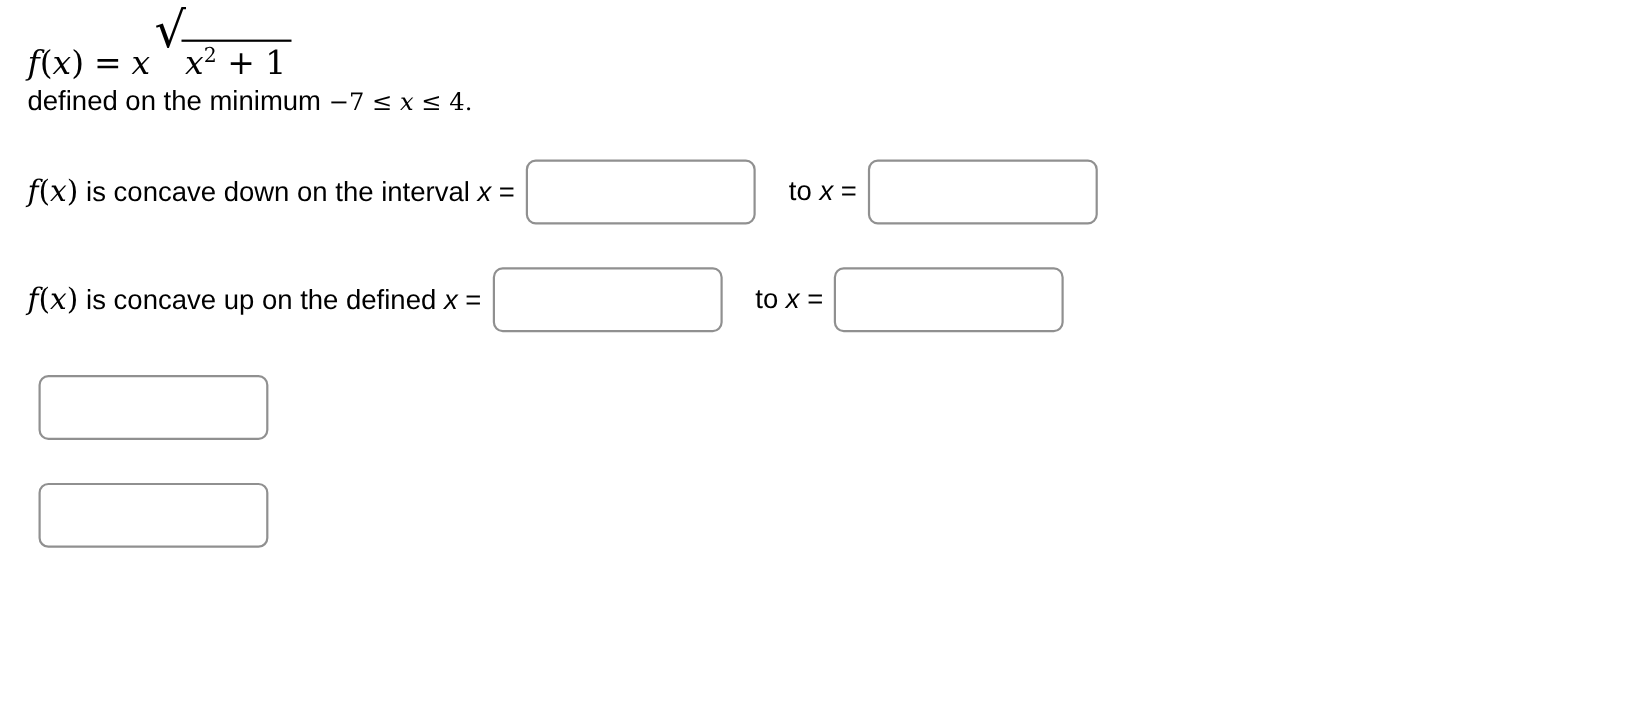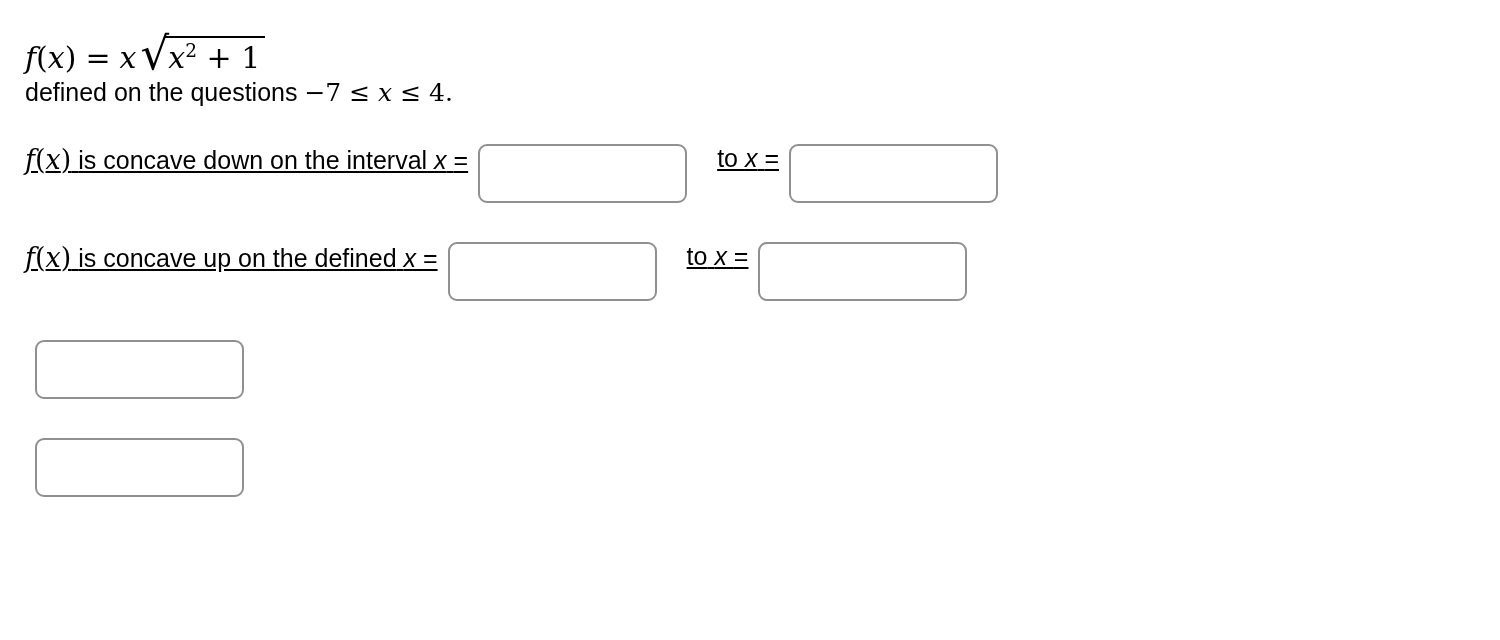--- a/index.html
+++ b/index.html
@@ -42,40 +42,40 @@
   .radsym {
     font-family: "DejaVu Sans", sans-serif;
     font-size: 1.5em;
     line-height: 0.82;
     font-weight: 400;
   }
   .radicand {
     border-top: 2.5px solid #000;
     padding: 3px 5px 0 3px;
     margin-left: -4px;
+    margin-top: 26px;
   }
   .radicand sup { font-size: 0.62em; font-style: normal; }
   .intro-line3 {
     margin: 2px 0 0 0;
     line-height: 32px;
   }
   .mathspan {
     font-family: "DejaVu Serif", serif;
-    font-size: 25px;
+    font-size: 22px;
     text-align: center;
   }
   .mathspan .mi { font-style: italic; }
 
   
   .qrow {
     display: flex;
-    align-items: flex-start;
+    align-items: center;
     margin-top: 39px;
     height: 59px;
-    text-decoration: underline;
   }
   .qrow.first { margin-top: 35px; }
   .qlabel { white-space: nowrap; }
   .fx {
     font-family: "DejaVu Serif", serif;
     font-size: 27px;
   }
   .fx .mi { font-style: italic; }
   .varx { font-style: italic; }
   .answer {
@@ -108,21 +108,21 @@
       <span>)</span>
       <span class="eq">=</span>
       <span class="mi">x</span>
       <span class="sqrt">
         <span class="radsym">√</span>
         <span class="radicand"><span class="mi">x</span><sup>2</sup> <span>+ 1</span></span>
       </span>
   </div>
 
   <p class="intro-line3">
-    <span>defined on the questions</span>
+    <span>defined on the minimum</span>
     <span class="mathspan"><span>−7 ≤</span> <span class="mi">x</span> <span>≤ 4.</span></span>
   </p>
 
   <div class="qrow first">
     <span class="qlabel">
       <span class="fx"><span class="mi">f</span><span>(</span><span class="mi">x</span><span>)</span></span>
       <span>is concave down on the interval</span>
       <span class="varx">x</span>
       <span>=</span>
     </span>

